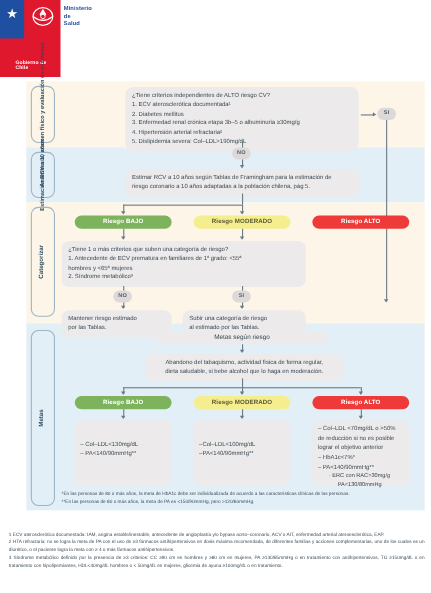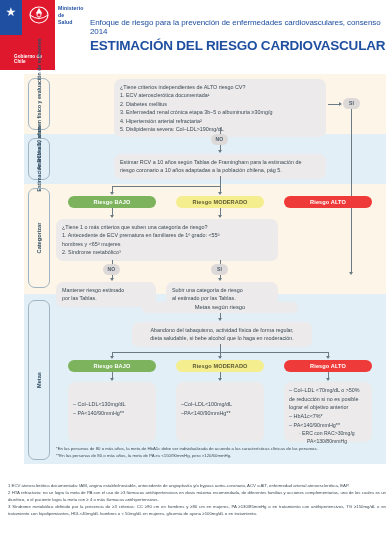--- a/index.html
+++ b/index.html
@@ -148,22 +148,20 @@
       <path d="M13 4 L16 9 L13 14 L10 9 Z" fill="#ffffff"></path>
       <path d="M4 11 q9 7 18 0" fill="none" stroke="#ffffff" stroke-width="1"></path>
       <circle cx="13" cy="11" r="2" fill="#e0182d" stroke="#fff" stroke-width=".8"></circle>
     </svg>
     <div class="min-label">
       <span>Ministerio de</span><br>
       <span>Salud</span>
     </div>
     <div class="gob-label">Gobierno de Chile</div>
   </div>
-  <div class="hdr-sub">Enfoque de riesgo para la prevención de enfermedades cardiovasculares, consenso 2014</div>
-  <div class="hdr-title">ESTIMACIÓN DEL RIESGO CARDIOVASCULAR</div>
 </div>
 
 <div class="flow">
 
   <div class="band band-cream" style="top:0px;height:60px;"></div>
   <div class="band band-blue" style="top:60px;height:50px;"></div>
   <div class="band band-cream" style="top:110px;height:110px;"></div>
   <div class="band band-blue" style="top:220px;height:170px;"></div>
 
   <div class="railbox" style="top:4px;height:52px;">

